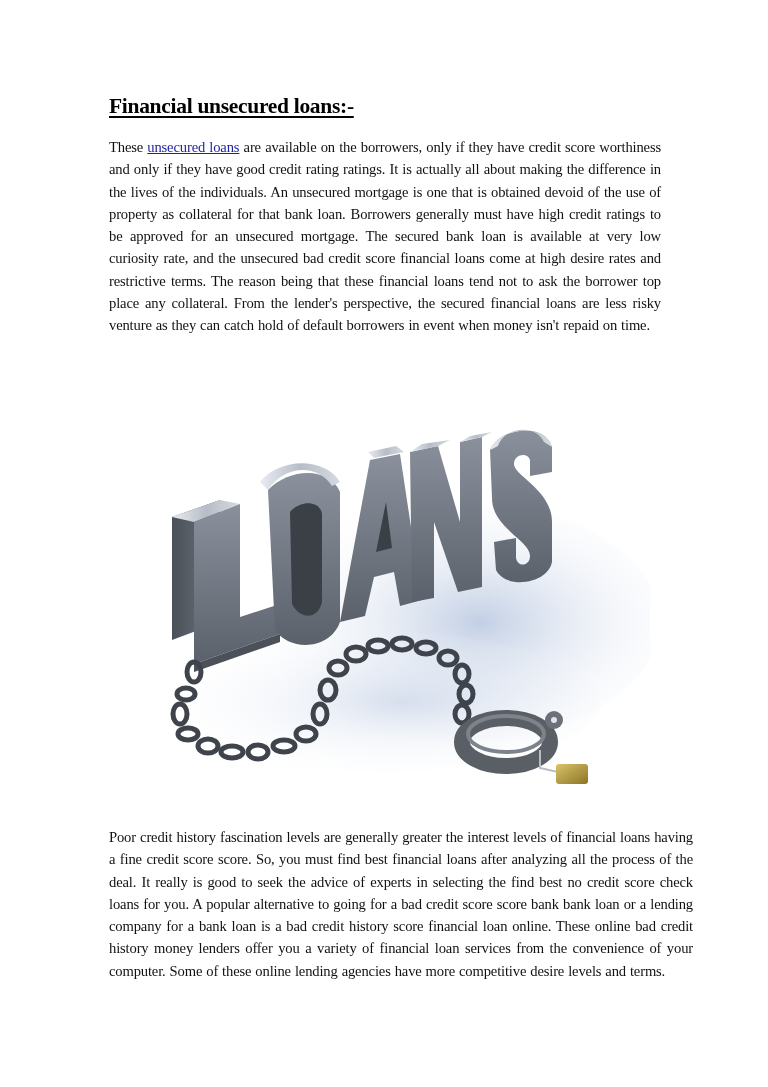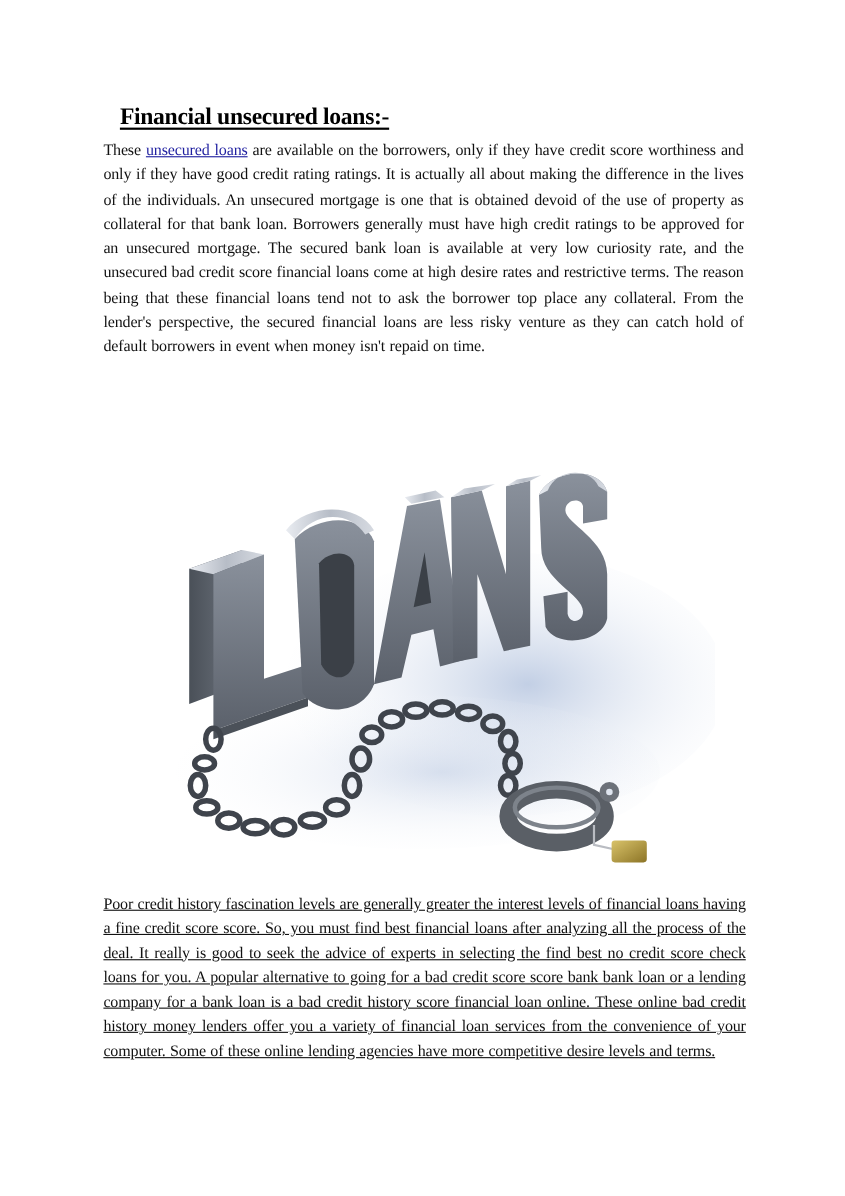--- a/index.html
+++ b/index.html
@@ -30,41 +30,40 @@
       text-decoration: underline;
       text-decoration-thickness: 2px;
       text-underline-offset: 3px;
       letter-spacing: -0.3px;
       color: #000;
     }
     .para {
       font-size: 14.6px;
       line-height: 22.3px;
       text-align: justify;
-      margin: 1px;
+      margin: 16px;
       letter-spacing: -0.15px;
       word-spacing: 0.5px;
     }
     .link {
       color: #1f1fa0;
       text-decoration: underline;
     }
     .figure {
       position: absolute;
       left: 160px;
       top: 372px;
       width: 490px;
       height: 420px;
     }
     .para2 {
       position: absolute;
       left: 93px;
       top: 810px;
       width: 584px;
-      text-decoration: underline;
     }
   </style>
 </head>
 <body>
 
 <div class="page">
   <h1 class="title">Financial unsecured loans:-</h1>
   <p class="para"><span>These </span><a class="link" href="#">unsecured loans</a><span> are available on the borrowers, only if they have credit score worthiness and only if they have good credit rating ratings. It is actually all about making the difference in the lives of the individuals. An unsecured mortgage is one that is obtained devoid of the use of property as collateral for that bank loan. Borrowers generally must have high credit ratings to be approved for an unsecured mortgage. The secured bank loan is available at very low curiosity rate, and the unsecured bad credit score financial loans come at high desire rates and restrictive terms. The reason being that these financial loans tend not to ask the borrower top place any collateral. From the lender's perspective, the secured financial loans are less risky venture as they can catch hold of default borrowers in event when money isn't repaid on time.</span></p>
 </div>
 

